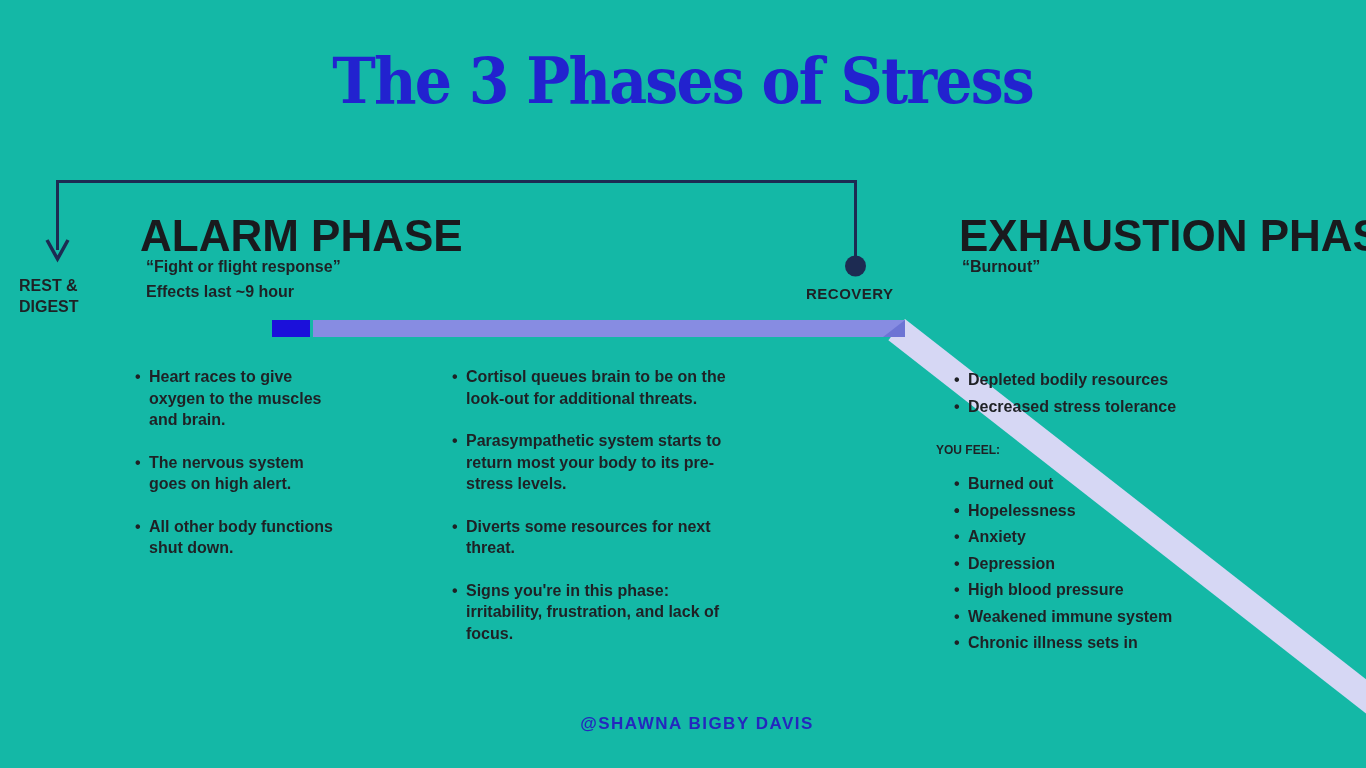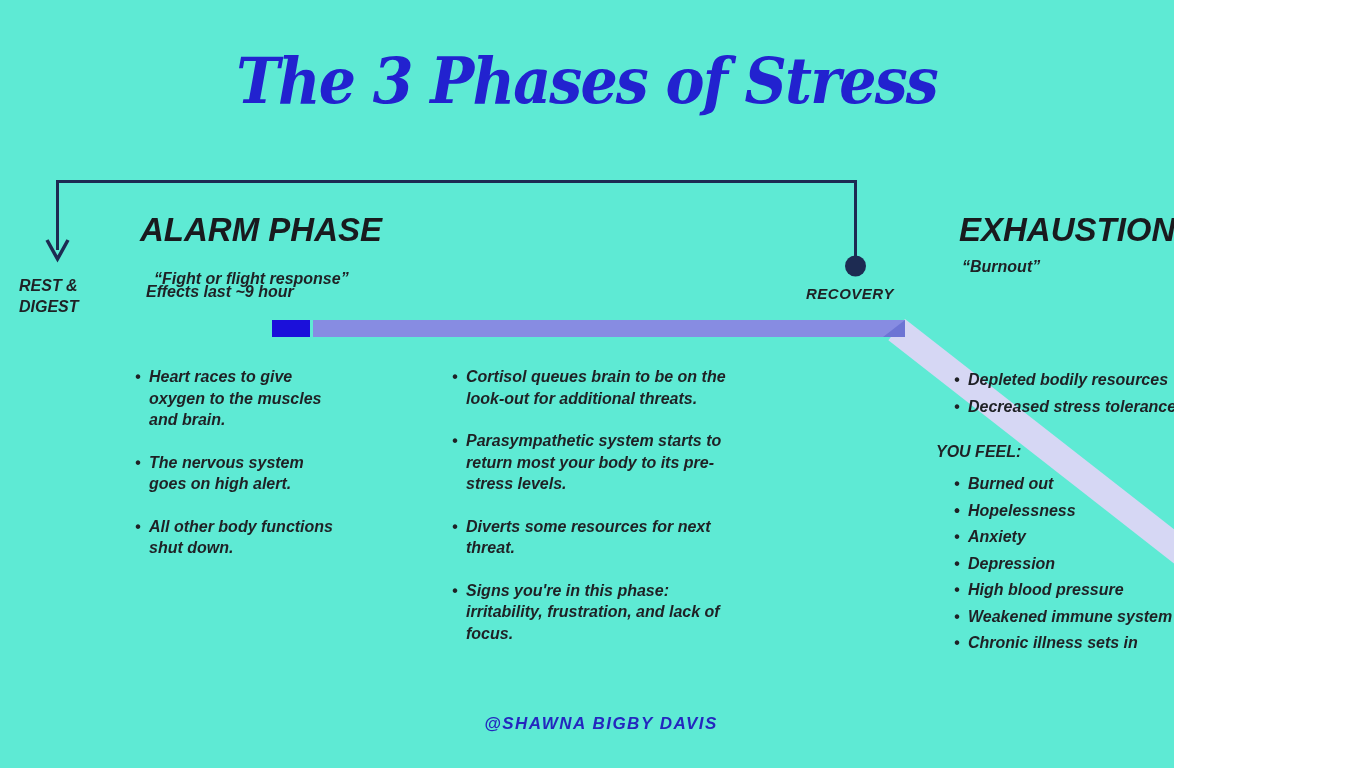--- a/index.html
+++ b/index.html
@@ -1,21 +1,20 @@
 <!DOCTYPE html>
 <html><head>
 <meta charset="utf-8">
 <style>
   html,body { margin:0; padding:0; }
   .canvas {
-    position:relative; width:1174px; height:768px;
-    background:#5eead4; overflow:hidden;
+    position:relative; width:1366px; height:768px;
+    background:#14b8a6; overflow:hidden;
     font-family:"Liberation Sans", sans-serif;
     color:#1f2125;
-    font-style:italic;
   }
   .abs { position:absolute; }
 
   
   .title-wrap { left:0; right:0; top:44px; text-align:center; }
   .title-text {
     display:inline-block;
     font-family:"DejaVu Serif", serif;
     font-weight:bold; font-size:63px; letter-spacing:-2px;
     color:#2222cf; transform:scaleX(0.93); transform-origin:center;
@@ -23,27 +22,27 @@
   }
 
   
   .bracket-svg { left:0; top:0; width:1366px; height:768px; pointer-events:none; }
 
   
   .rest-digest { left:19px; top:275px; font-size:16px; font-weight:bold; line-height:21px; color:#1f2125; }
   .recovery { left:806px; top:285px; font-size:15px; font-weight:bold; letter-spacing:0.5px; color:#1f2125; }
 
   
-  .phase-heading { font-size:33px; font-weight:bold; color:#191a1e; white-space:nowrap; letter-spacing:0; }
+  .phase-heading { font-size:44px; font-weight:bold; color:#191a1e; white-space:nowrap; letter-spacing:0; }
   .h-alarm { left:140px; top:211px; }
   .h-resistance { left:472px; top:211px; }
   .h-exhaustion { left:959px; top:211px; }
 
   .subtitle { font-size:16px; font-weight:bold; color:#1f2125; white-space:nowrap; }
-  .sub-a1 { left:154px; top:258px;margin-top:12px; }
+  .sub-a1 { left:146px; top:258px; }
   .sub-a2 { left:146px; top:283px; }
   .sub-e1 { left:962px; top:258px; }
 
   
   .bar-dark  { left:272px; top:320px; width:38px; height:17px; background:#1b10da; z-index:3; }
   .bar-light { left:313px; top:320px; width:592px; height:17px; background:#878ce2; z-index:3; }
   .bar-fold  { left:883px; top:320px; width:22px; height:17px; background:#6d74d4;
                clip-path:polygon(100% 0, 100% 100%, 0 100%); z-index:4; }
   .band-diagonal {
     left:905px; top:319px; width:660px; height:27px; background:#d6d7f4;
@@ -54,21 +53,21 @@
   .bullet-list { list-style:none; margin:0; padding:0; font-size:16px; font-weight:bold; color:#1f2125; z-index:5; }
   .bullet-list li { position:relative; padding-left:15px; }
   .bullet { position:absolute; left:1px; top:0; }
 
   .col-alarm { left:134px; top:366px; width:205px; line-height:21.5px; }
   .col-alarm li { margin-bottom:21px; }
   .col-resistance { left:451px; top:366px; width:283px; line-height:21.5px; }
   .col-resistance li { margin-bottom:21px; }
   .col-exhaustion { left:953px; top:367px; width:295px; line-height:26.5px; }
   .col-exhaustion li { margin-bottom:0; }
-  .you-feel-label { left:936px; top:443px; font-size:16px; font-weight:bold; color:#1f2125; }
+  .you-feel-label { left:936px; top:443px; font-size:12px; font-weight:bold; color:#1f2125; }
   .col-you-feel { left:953px; top:471px; width:240px; line-height:26.5px; }
   .col-you-feel li { margin-bottom:0; }
 
   
   .footer { left:0; right:10px; top:714px; text-align:center;
     font-size:17px; font-weight:bold; letter-spacing:1.5px; color:#2427be;margin-left:38px; }
 </style>
 </head>
 <body>
 

